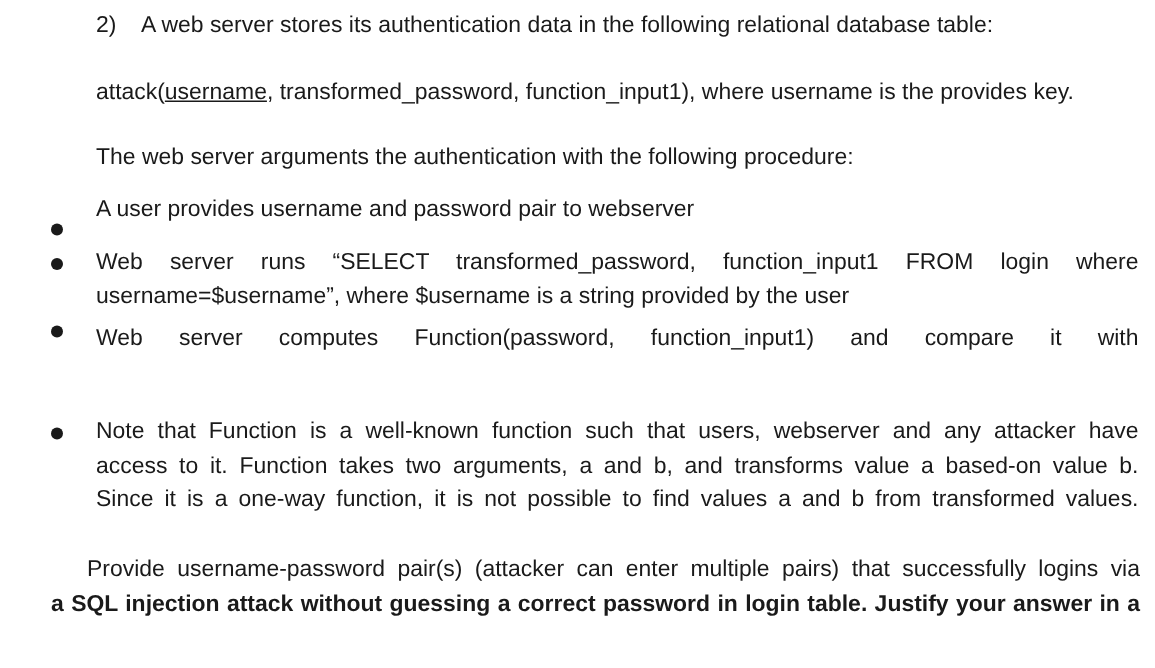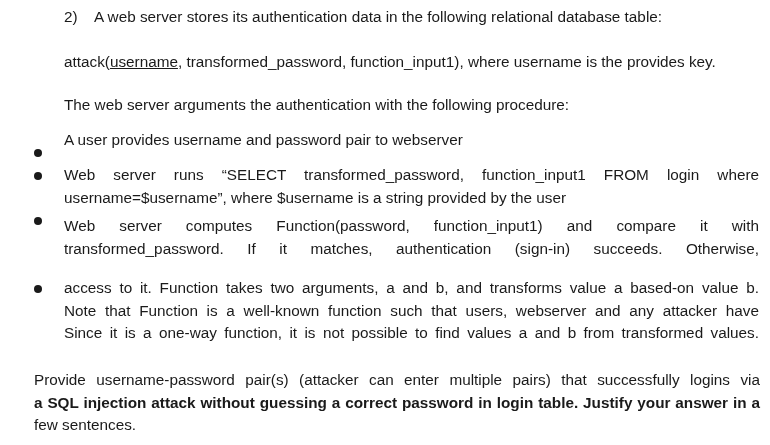--- a/index.html
+++ b/index.html
@@ -37,28 +37,26 @@
 
   <div class="bullet" style="top:172px;"></div>
   <div class="just" style="top:164px;">
     <div class="just-line" style="text-align:justify;text-align-last:justify;">Web server runs “SELECT transformed_password, function_input1 FROM login where</div>
     <div>username=$username”, where $username is a string provided by the user</div>
   </div>
 
   <div class="bullet" style="top:217px;"></div>
   <div class="just" style="top:215px;">
     <div style="text-align:justify;text-align-last:justify;">Web server computes Function(password, function_input1) and compare it with</div>
-    <div style="text-align:justify;text-align-last:justify;">transformed_password. If it matches, authentication (sign-in) succeeds. Otherwise,</div>
   </div>
 
   <div class="bullet" style="top:285px;"></div>
   <div class="just" style="top:277px;">
+    <div style="text-align:justify;text-align-last:justify;">Note that Function is a well-known function such that users, webserver and any attacker have</div>
     <div style="text-align:justify;text-align-last:justify;">access to it. Function takes two arguments, a and b, and transforms value a based-on value b.</div>
-    <div style="text-align:justify;text-align-last:justify;">Note that Function is a well-known function such that users, webserver and any attacker have</div>
     <div style="text-align:justify;text-align-last:justify;">Since it is a one-way function, it is not possible to find values a and b from transformed values.</div>
   </div>
 </div>
 
 <div class="para" style="top:369px;">
-  <div style="text-align:justify;text-align-last:justify;">Provide username-password pair(s) (attacker can enter multiple pairs) that successfully logins via</div>
+  <div style="text-align:justify;text-align-last:justify;margin-left:24px;">Provide username-password pair(s) (attacker can enter multiple pairs) that successfully logins via</div>
   <div style="text-align:justify;text-align-last:justify;font-weight:bold;">a SQL injection attack without guessing a correct password in login table. Justify your answer in a</div>
-  <div>few sentences.</div>
 </div>
 
 </body></html>

